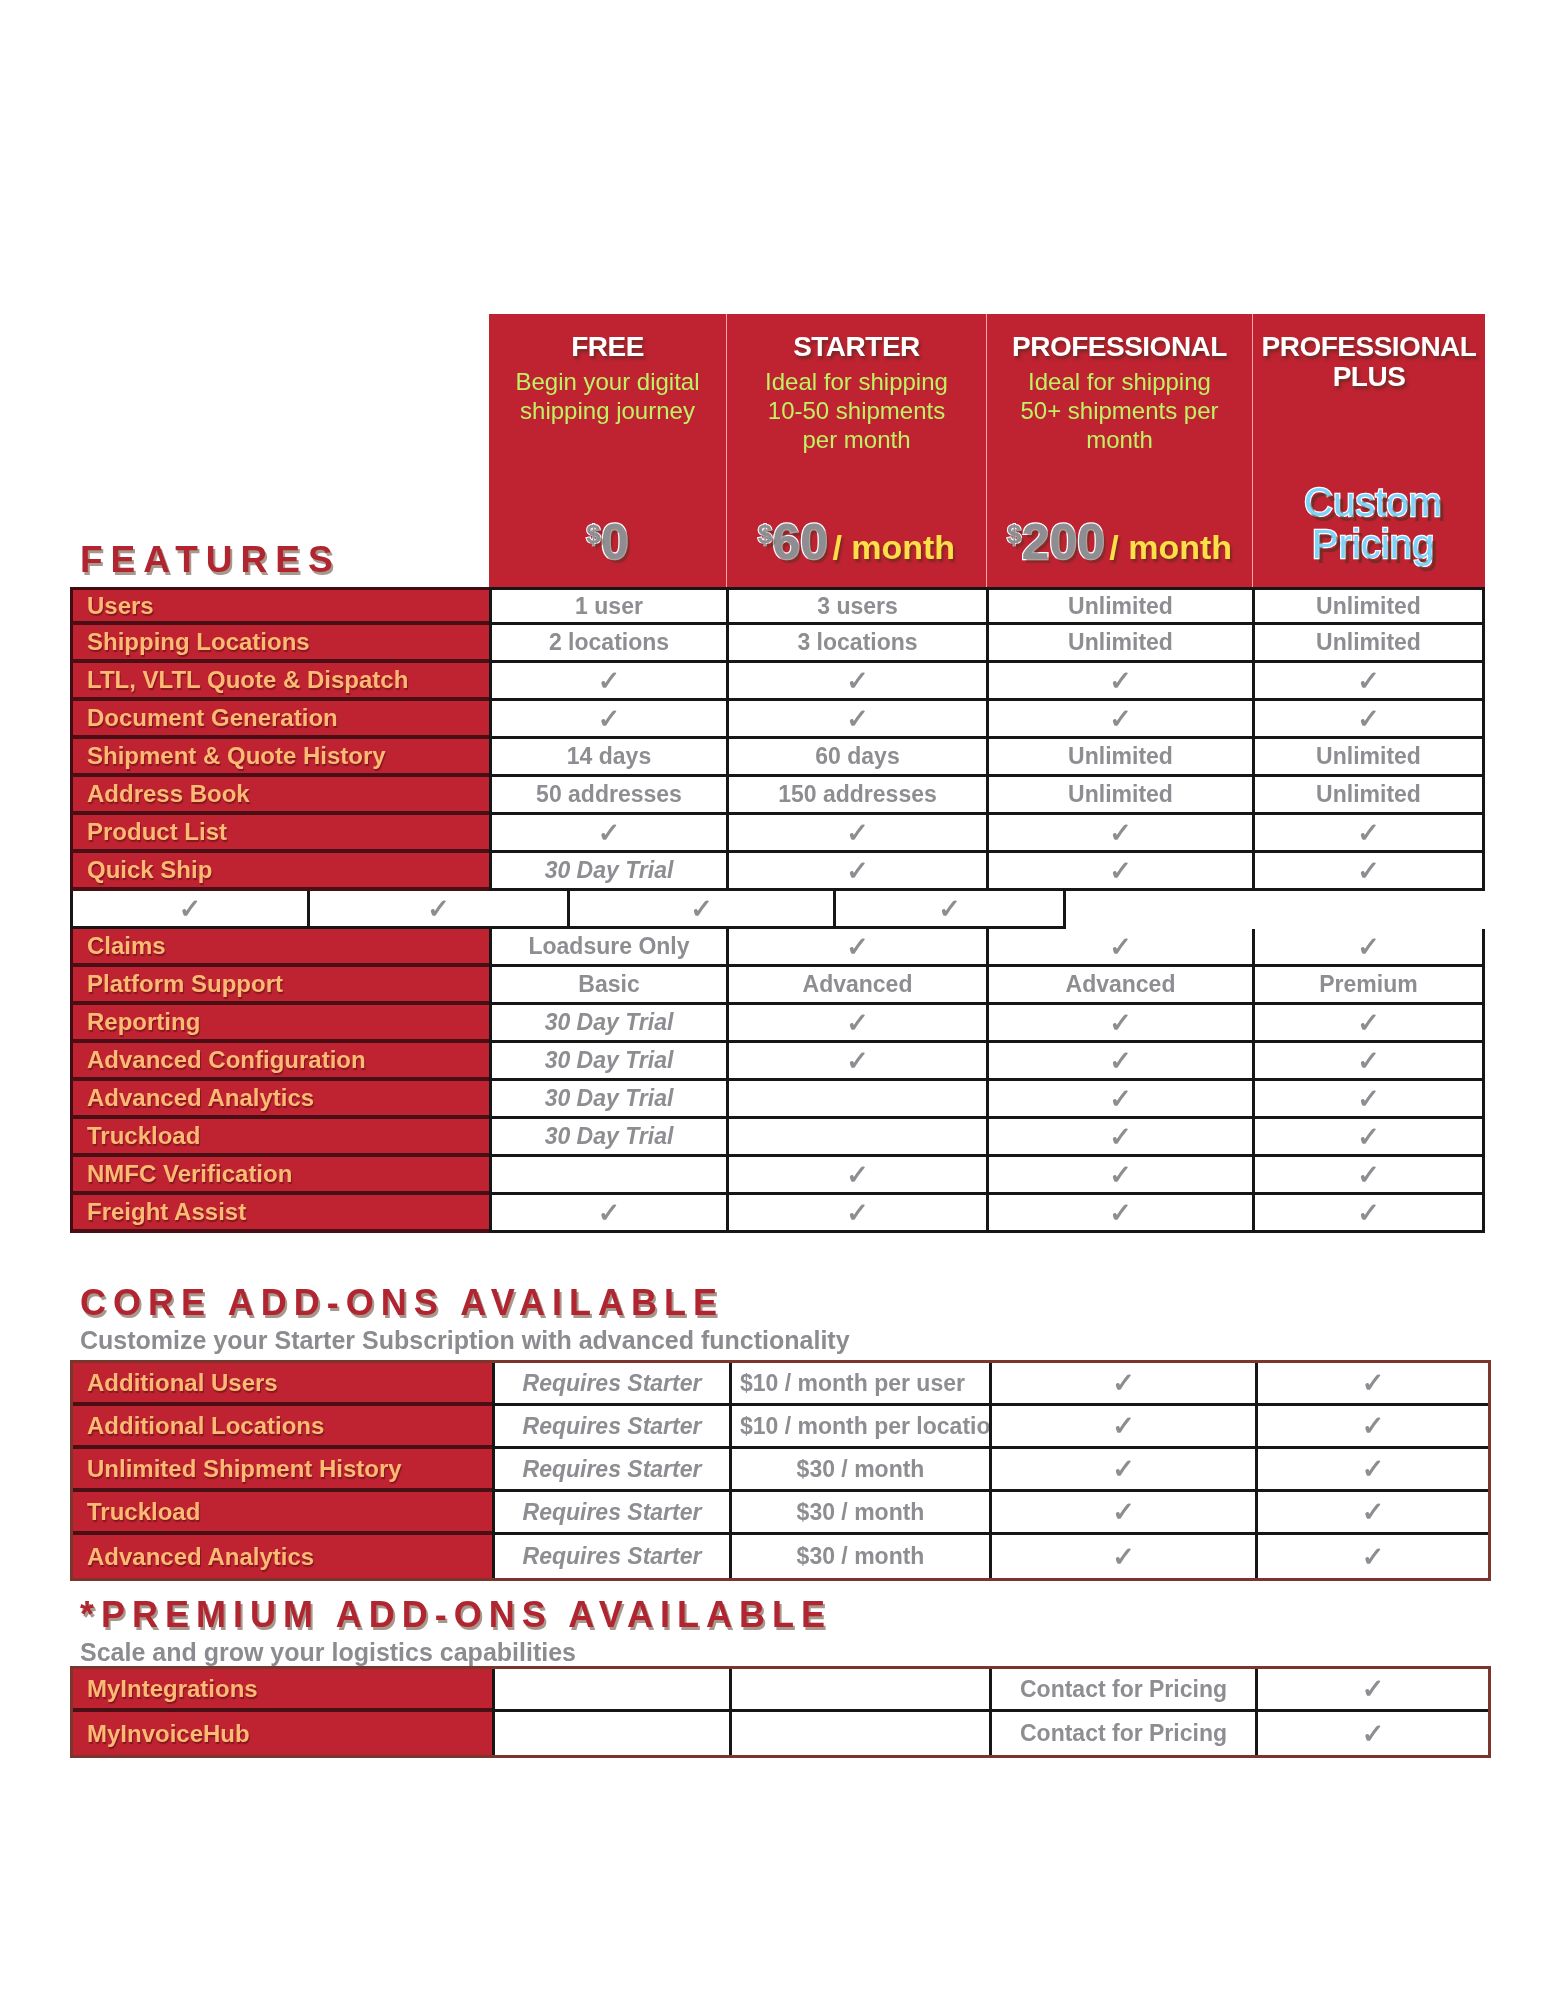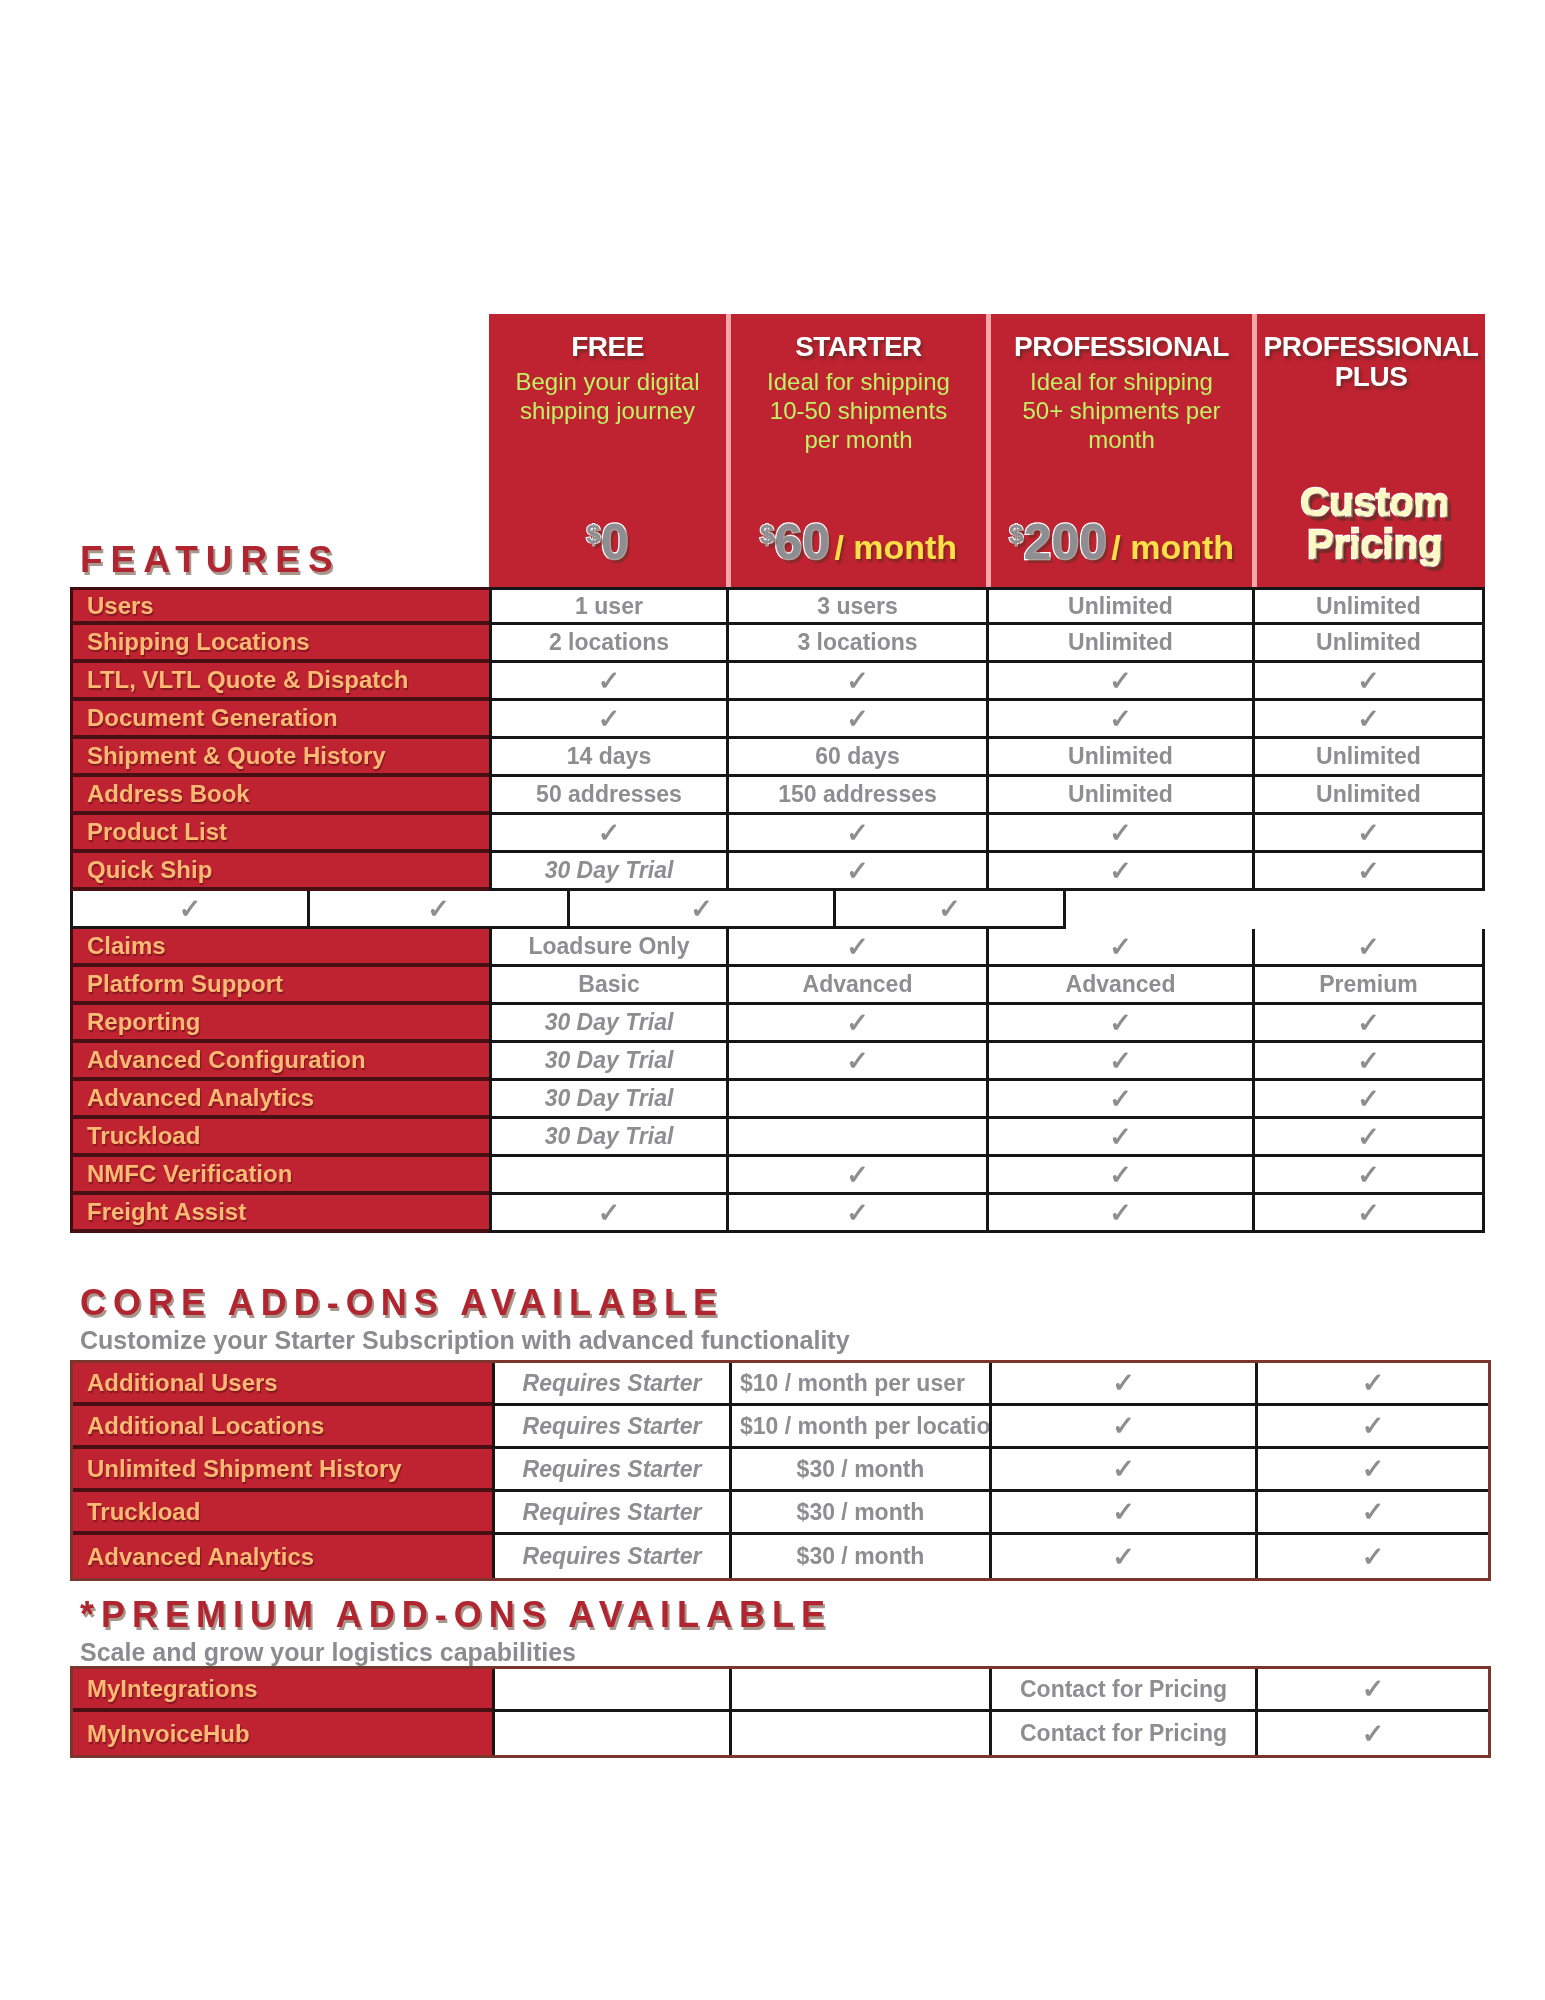--- a/index.html
+++ b/index.html
@@ -7,21 +7,21 @@
     position:relative;width:1545px;height:1800px;background:#ffffff;
     font-family:"Liberation Sans", sans-serif;overflow:hidden;
   }
 
   
   .band{position:absolute;left:489px;top:314px;width:996px;height:273px;display:flex;}
   .plan-cell{
     box-sizing:border-box;background:#bf2231;color:#ffffff;text-align:center;
     display:flex;flex-direction:column;padding-top:18px;
   }
-  .plan-cell + .plan-cell{border-left:5px solid #fca5a5;}
+  .plan-cell + .plan-cell{border-left:1px solid #fca5a5;}
   .c-free{width:237px;}
   .c-starter{width:260px;}
   .c-pro{width:266px;}
   .c-plus{width:233px;}
   .plan-title{
     font-size:28px;font-weight:bold;letter-spacing:-0.5px;line-height:1.08;
     white-space:pre-line;text-shadow:2px 3px 3px rgba(70,45,28,.6);
   }
   .plan-subtitle{
     font-size:24px;font-weight:400;color:#bef264;line-height:1.2;margin-top:6px;
@@ -36,22 +36,22 @@
   .price-num{
     font-size:50px;font-weight:bold;color:#8d8d92;
     -webkit-text-stroke:2.5px #ffffff;paint-order:stroke fill;
     text-shadow:3px 4px 1px rgba(70,50,35,.45);
   }
   .price-suf{
     font-size:34px;font-weight:bold;color:#fde047;
     text-shadow:2px 3px 2px rgba(70,45,25,.5);
   }
   .custom-pricing{
-    margin-top:auto;margin-bottom:22px;font-size:40px;font-weight:bold;line-height:1.05;
-    color:#fef9c3;-webkit-text-stroke:2.5px #ffffff;paint-order:stroke fill;
+    margin-top:auto;margin-bottom:22px;font-size:40px;font-weight:normal;line-height:1.05;
+    color:#7dd3fc;-webkit-text-stroke:2.5px #ffffff;paint-order:stroke fill;
     text-shadow:4px 5px 1px rgba(70,50,35,.6);white-space:pre-line;margin-left:8px;
   }
 
   
   .sec-heading{
     position:absolute;left:80px;font-size:37px;font-weight:bold;letter-spacing:8px;
     color:#b02530;text-shadow:2px 3px 0 rgba(96,66,46,.55);white-space:nowrap;
   }
   .sec-subtitle{
     position:absolute;left:80px;font-size:25px;font-weight:bold;color:#8c8c90;white-space:nowrap;

